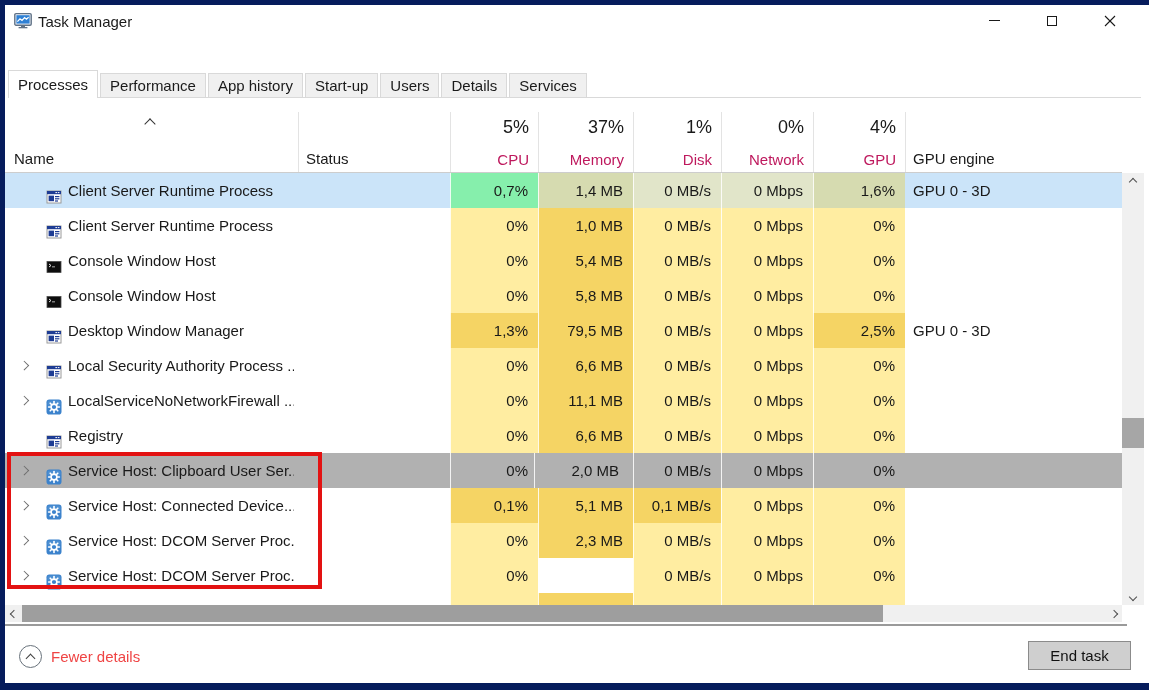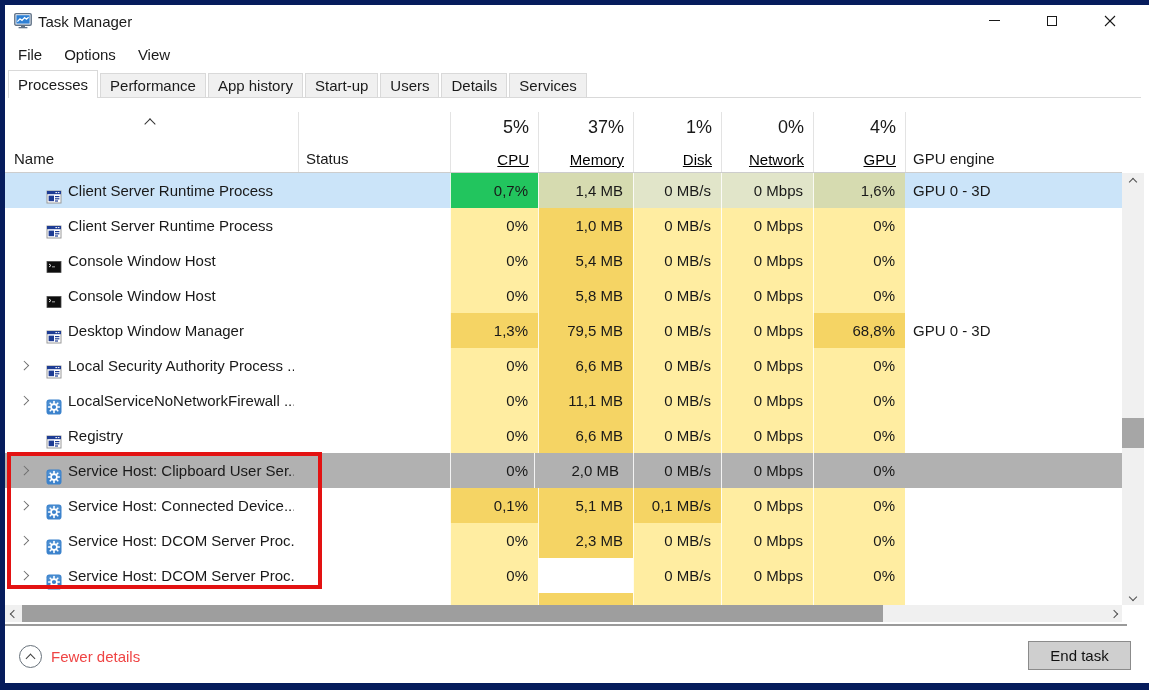--- a/index.html
+++ b/index.html
@@ -26,21 +26,21 @@
   .tab.active { background:#fff; height:28px; line-height:27px; margin-bottom:-1px; }
 
   
   .header { position:absolute; left:0; top:105px; width:1117px; height:63px; border-bottom:1px solid #cdcdcd; background:#fff; }
   .hline { position:absolute; top:2px; bottom:0; width:1px; background:#e3e3e3; }
   .h-name { position:absolute; left:9px; bottom:5px; font-size:15px; color:#1a1a1a; }
   .h-status { position:absolute; left:301px; bottom:5px; font-size:15px; color:#1a1a1a; }
   .h-eng { position:absolute; left:908px; bottom:5px; font-size:15px; color:#1a1a1a; }
   .stat-h { position:absolute; top:0; height:63px; }
   .stat-h .pct { position:absolute; right:9px; top:7px; font-size:18px; color:#191919; }
-  .stat-h .lbl { position:absolute; right:9px; bottom:5px; font-size:15px; color:#000000;text-decoration:underline; }
+  .stat-h .lbl { position:absolute; right:9px; bottom:5px; font-size:15px; color:#be185d; }
   .sort-chev { position:absolute; left:141px; top:10px; width:8px; height:8px; border-top:1.6px solid #333; border-right:1.6px solid #333; transform:rotate(-45deg); }
 
   
   .tbody { position:absolute; left:0; top:168px; width:1117px; height:432px; overflow:hidden; background:#fff; }
   .prow { position:absolute; left:0; width:1117px; height:35px; }
   .cell { position:absolute; top:0; height:35px; line-height:35px; font-size:15px; color:#191919; white-space:nowrap; }
   .cell.num { text-align:right; padding-right:10px; box-shadow:inset 1px 0 0 rgba(255,255,255,.85); }
   .cell.eng { padding-left:8px; }
   .pname { position:absolute; left:63px; top:0; max-width:226px; overflow:hidden; }
   .rowicon { position:absolute; left:41px; top:9px; width:16px; height:16px; }
@@ -92,25 +92,20 @@
           <span class="glyph-max"></span>
         </div>
       <div class="ctl ctl-close">
         <svg width="12" height="12" viewBox="0 0 12 12">
           <line x1="1" y1="1" x2="11" y2="11" stroke="#1a1a1a" stroke-width="1.1"></line>
           <line x1="11" y1="1" x2="1" y2="11" stroke="#1a1a1a" stroke-width="1.1"></line>
         </svg>
       </div>
     </div>
 
-    <div class="menubar" id="menubar">
-        <div class="menu-item">File</div>
-        <div class="menu-item">Options</div>
-        <div class="menu-item">View</div>
-      </div>
 
     <div class="tabbar" id="tabbar">
         <div class="tab active">Processes</div>
         <div class="tab">Performance</div>
         <div class="tab">App history</div>
         <div class="tab">Start-up</div>
         <div class="tab">Users</div>
         <div class="tab">Details</div>
         <div class="tab">Services</div>
       </div>
@@ -158,21 +153,21 @@
                 <rect x="9.4" y="3.1" width="1.6" height="1" fill="#fff"></rect>
                 <rect x="11.8" y="3.1" width="1.6" height="1" fill="#fff"></rect>
                 <rect x="2.6" y="6.6" width="5.4" height="5.6" fill="#1e3c94"></rect>
                 <rect x="9" y="7" width="4.4" height="1.2" fill="#1e3c94"></rect>
                 <rect x="9" y="9.2" width="4.4" height="1.2" fill="#1e3c94"></rect>
                 <rect x="9" y="11.4" width="3" height="1.2" fill="#1e3c94"></rect>
               </svg></span>
             <span class="pname">Client Server Runtime Process</span>
           </div>
           <div class="cell" style="left: 293px; width: 152px;"></div>
-          <div class="cell num" style="left: 445px; width: 88px; background: #22c55e;">0,7%</div>
+          <div class="cell num" style="left: 445px; width: 88px; background: #86efac;">0,7%</div>
           <div class="cell num" style="left: 533px; width: 95px; background: rgb(214, 219, 176);">1,4 MB</div>
           <div class="cell num" style="left: 628px; width: 88px; background: rgb(225, 229, 201);">0 MB/s</div>
           <div class="cell num" style="left: 716px; width: 92px; background: rgb(225, 229, 201);">0 Mbps</div>
           <div class="cell num" style="left: 808px; width: 92px; background: rgb(214, 219, 176);">1,6%</div>
           <div class="cell eng" style="left: 900px; width: 217px;">GPU 0 - 3D</div>
         </div>
         <div class="prow" style="top: 35px;">
           <div class="cell" style="left: 0px; width: 293px;">
             <span class="rowicon"><svg width="16" height="16" viewBox="0 0 16 16">
                 <rect x="1" y="2" width="14" height="12" fill="#fff" stroke="#9a9a9a" stroke-width="1"></rect>
@@ -240,21 +235,21 @@
                 <rect x="9" y="9.2" width="4.4" height="1.2" fill="#1e3c94"></rect>
                 <rect x="9" y="11.4" width="3" height="1.2" fill="#1e3c94"></rect>
               </svg></span>
             <span class="pname">Desktop Window Manager</span>
           </div>
           <div class="cell" style="left: 293px; width: 152px;"></div>
           <div class="cell num" style="left: 445px; width: 88px; background: rgb(245, 212, 100);">1,3%</div>
           <div class="cell num" style="left: 533px; width: 95px; background: rgb(245, 212, 100);">79,5 MB</div>
           <div class="cell num" style="left: 628px; width: 88px; background: rgb(255, 237, 161);">0 MB/s</div>
           <div class="cell num" style="left: 716px; width: 92px; background: rgb(255, 237, 161);">0 Mbps</div>
-          <div class="cell num" style="left: 808px; width: 92px; background: rgb(245, 212, 100);">68,8%</div>
+          <div class="cell num" style="left: 808px; width: 92px; background: rgb(245, 212, 100);">2,5%</div>
           <div class="cell eng" style="left: 900px; width: 217px;">GPU 0 - 3D</div>
         </div>
         <div class="prow" style="top: 175px;">
           <div class="cell" style="left: 0px; width: 293px;">
             <span class="chev-r"></span>
             <span class="rowicon"><svg width="16" height="16" viewBox="0 0 16 16">
                 <rect x="1" y="2" width="14" height="12" fill="#fff" stroke="#9a9a9a" stroke-width="1"></rect>
                 <rect x="1" y="2" width="14" height="3.2" fill="#1e3c94"></rect>
                 <rect x="9.4" y="3.1" width="1.6" height="1" fill="#fff"></rect>
                 <rect x="11.8" y="3.1" width="1.6" height="1" fill="#fff"></rect>

